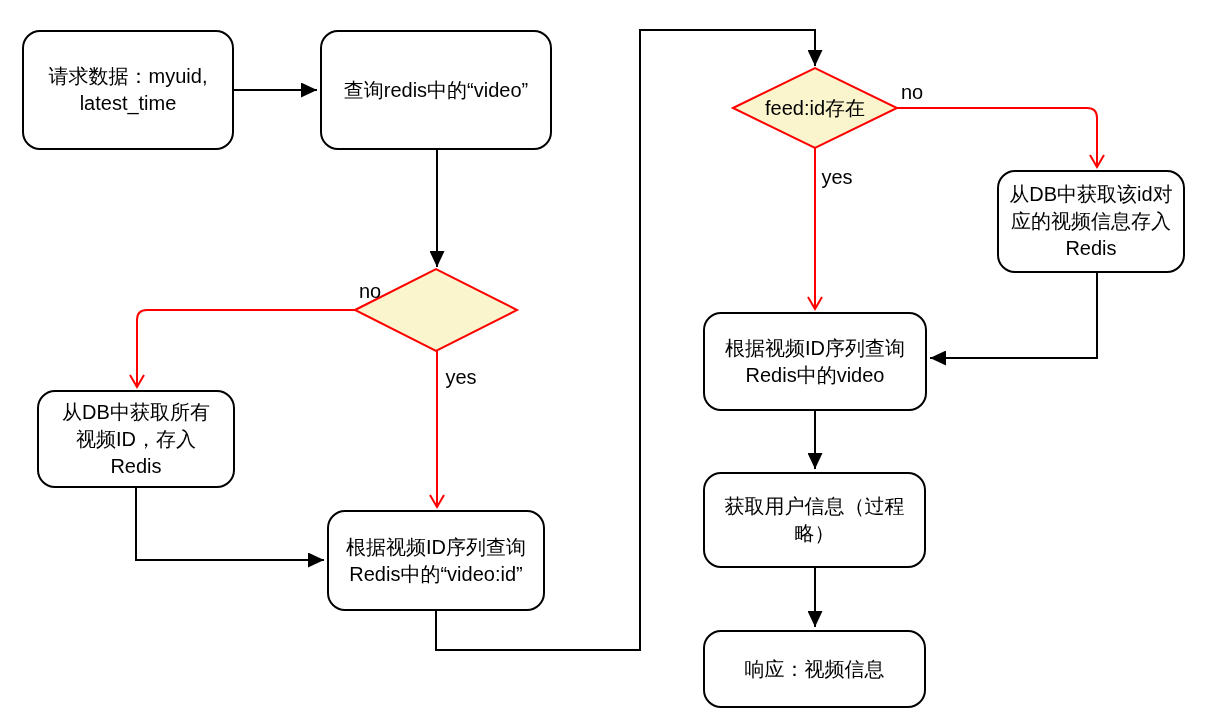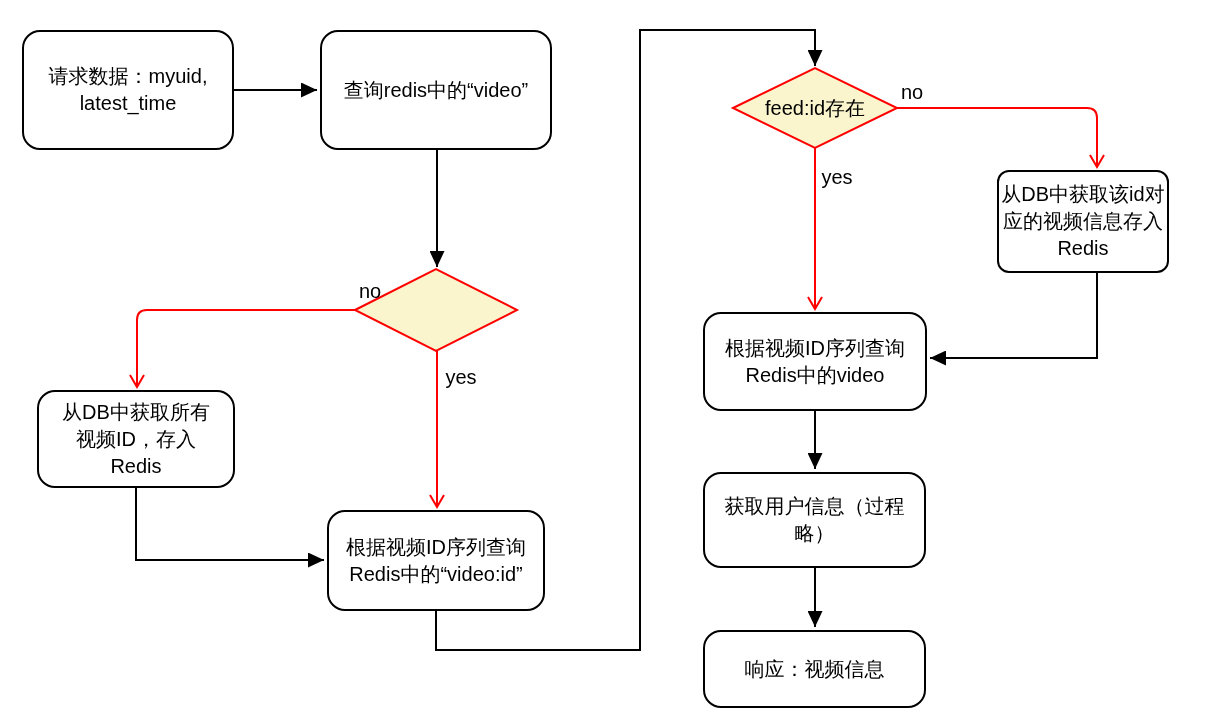--- a/index.html
+++ b/index.html
@@ -114,21 +114,21 @@
 
   <div class="node" style="left:320px; top:30px; width:232px; height:120px;">查询redis中的“video”</div>
 
   <div class="node" style="left:37px; top:390px; width:198px; height:98px;">从DB中获取所有
 视频ID，存入
 Redis</div>
 
   <div class="node" style="left:327px; top:510px; width:218px; height:101px;">根据视频ID序列查询
 Redis中的“video:id”</div>
 
-  <div class="node" style="left:997px; top:170px; width:172px; height:103px;border-radius:12px;">从DB中获取该id对
+  <div class="node" style="left:997px; top:170px; width:188px; height:103px;">从DB中获取该id对
 应的视频信息存入
 Redis</div>
 
   <div class="node" style="left:703px; top:312px; width:224px; height:99px;">根据视频ID序列查询
 Redis中的video</div>
 
   <div class="node" style="left:703px; top:472px; width:223px; height:96px;">获取用户信息（过程
 略）</div>
 
   <div class="node" style="left:703px; top:630px; width:223px; height:78px;">响应：视频信息</div>

